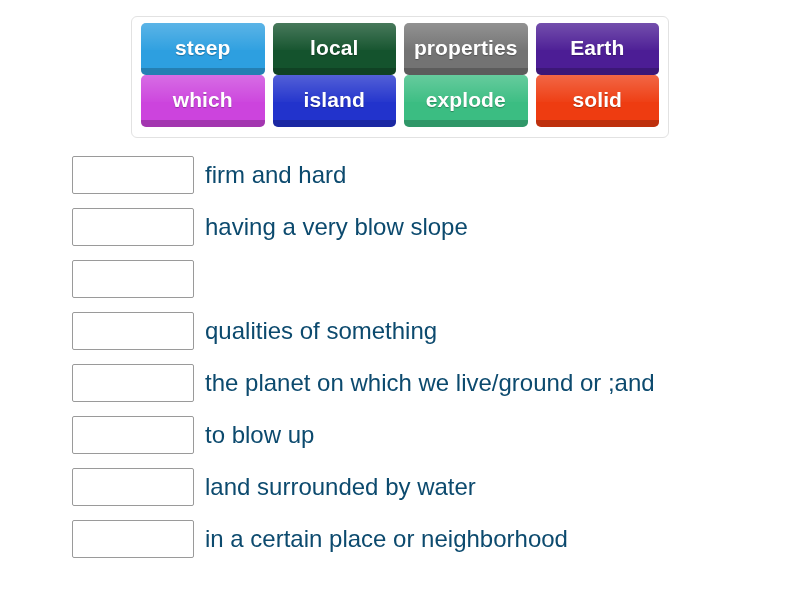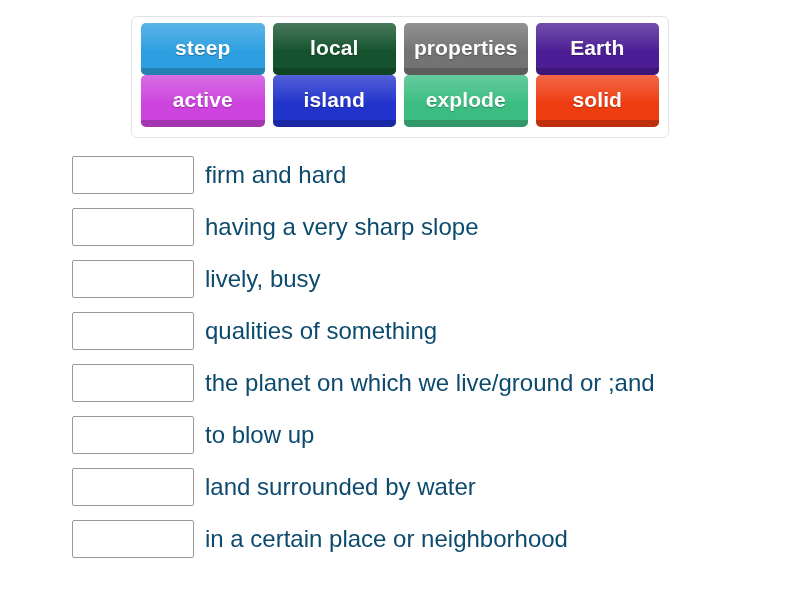--- a/index.html
+++ b/index.html
@@ -131,46 +131,45 @@
         </div>
         <div class="tile" style="background: #737373;">
           <span class="tile-label">properties</span>
         </div>
         <div class="tile" style="background: #4c1d95;">
           <span class="tile-label">Earth</span>
         </div>
       </div>
     <div class="bank-row">
         <div class="tile" style="background: rgb(204, 68, 221);">
-          <span class="tile-label">active</span>
+          <span class="tile-label">which</span>
         </div>
         <div class="tile" style="background: rgb(34, 51, 204);">
           <span class="tile-label">island</span>
         </div>
         <div class="tile" style="background: rgb(59, 189, 130);">
           <span class="tile-label">explode</span>
         </div>
         <div class="tile" style="background: rgb(238, 60, 17);">
           <span class="tile-label">solid</span>
         </div>
       </div>
   </div>
 
   <div class="rows">
       <div class="q-row">
         <div class="dropzone"></div>
         <div class="definition">firm and hard</div>
       </div>
       <div class="q-row">
         <div class="dropzone"></div>
-        <div class="definition">having a very sharp slope</div>
+        <div class="definition">having a very blow slope</div>
       </div>
       <div class="q-row">
         <div class="dropzone"></div>
-        <div class="definition">lively, busy</div>
       </div>
       <div class="q-row">
         <div class="dropzone"></div>
         <div class="definition">qualities of something</div>
       </div>
       <div class="q-row">
         <div class="dropzone"></div>
         <div class="definition">the planet on which we live/ground or ;and</div>
       </div>
       <div class="q-row">

